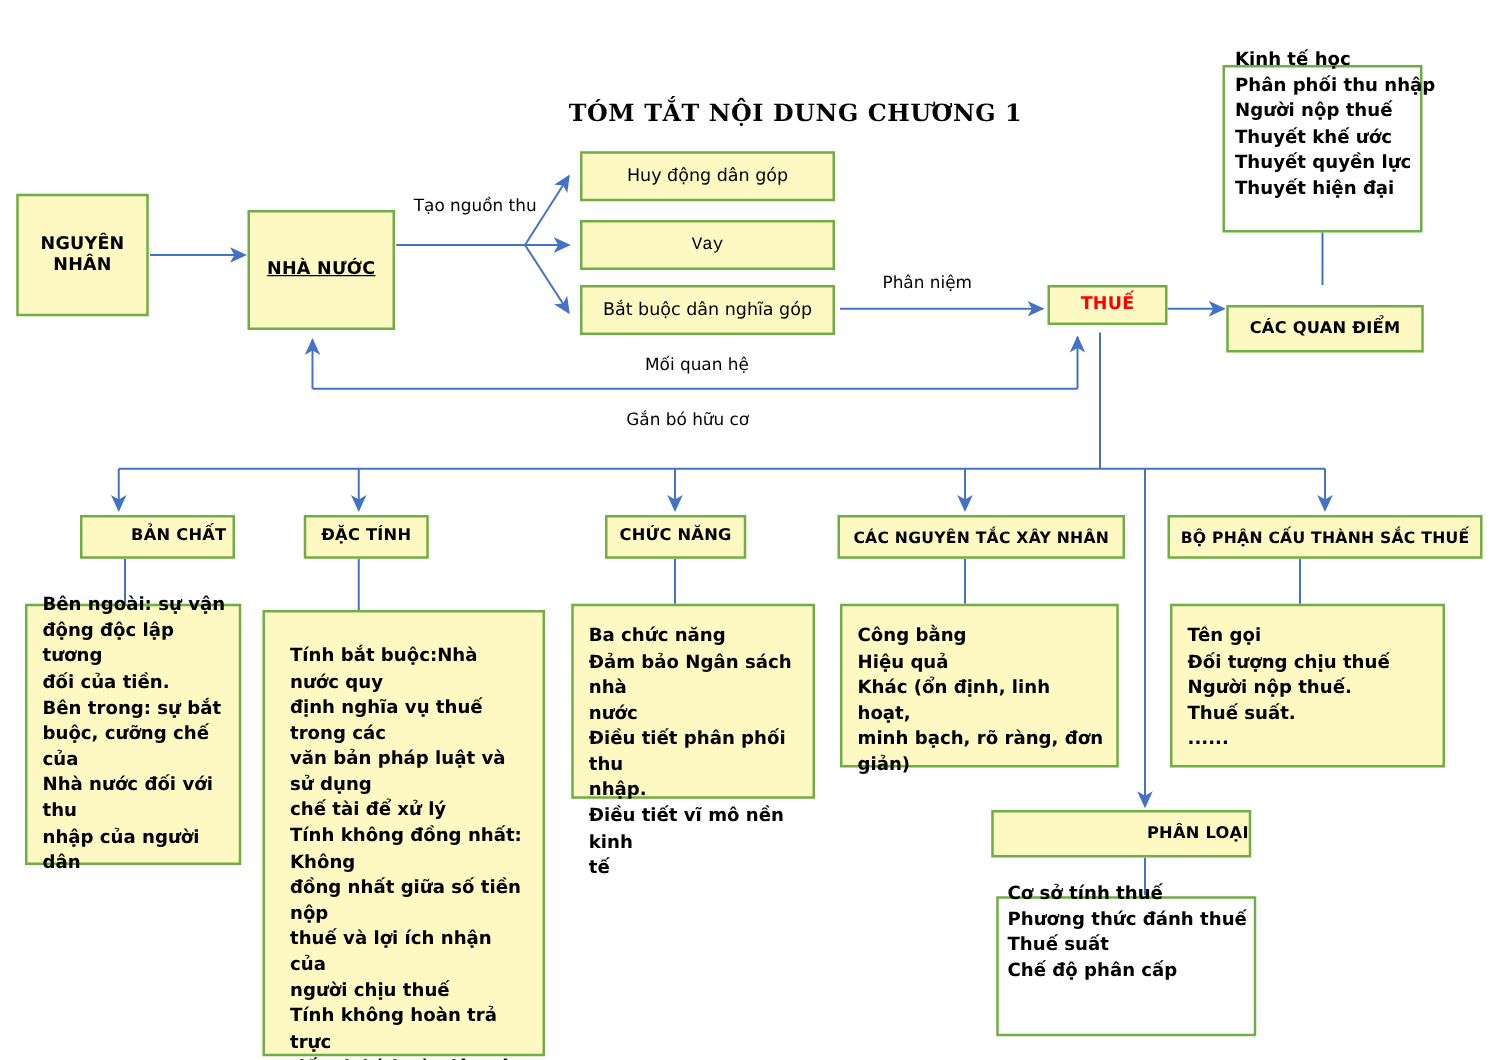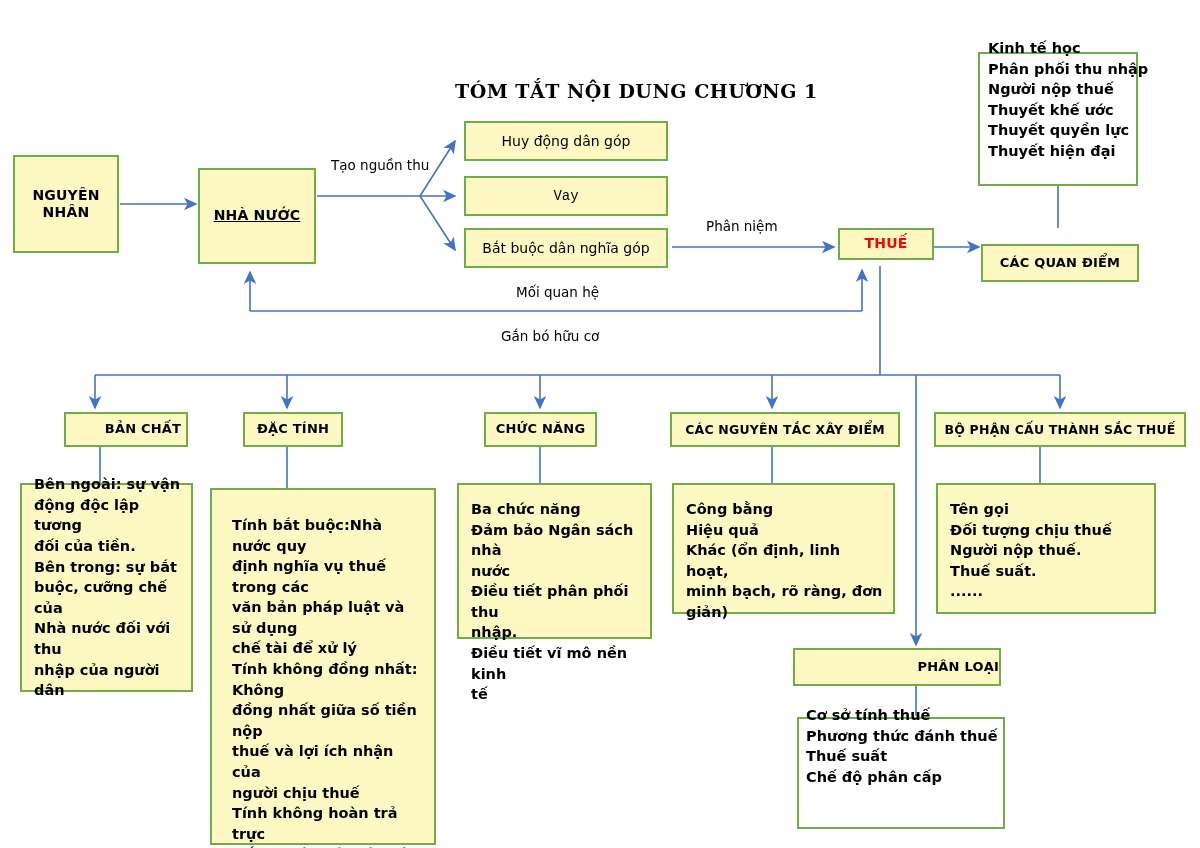--- a/index.html
+++ b/index.html
@@ -122,21 +122,21 @@
   <div class="box ctr" style="left:64px;top:412px;width:124px;height:35px;padding-left:34px;">
     <div class="node-label small">BẢN CHẤT</div>
   </div>
   <div class="box ctr" style="left:243px;top:412px;width:100px;height:35px;">
     <div class="node-label small">ĐẶC TÍNH</div>
   </div>
   <div class="box ctr" style="left:484px;top:412px;width:113px;height:35px;">
     <div class="node-label small">CHỨC NĂNG</div>
   </div>
   <div class="box ctr" style="left:670px;top:412px;width:230px;height:35px;">
-    <div class="node-label tiny">CÁC NGUYÊN TẮC XÂY ĐIỂM</div>
+    <div class="node-label tiny">CÁC NGUYÊN TẮC XÂY NHÂN</div>
   </div>
   <div class="box ctr" style="left:934px;top:412px;width:252px;height:35px;">
     <div class="node-label tiny">BỘ PHẬN CẤU THÀNH SẮC THUẾ</div>
   </div>
 
   <div class="box body-box" style="left:20px;top:483px;width:173px;height:209px;display:flex;align-items:center;">
     <div class="body-text">Bên ngoài: sự vận
 động độc lập tương
 đối của tiền.
 Bên trong: sự bắt

